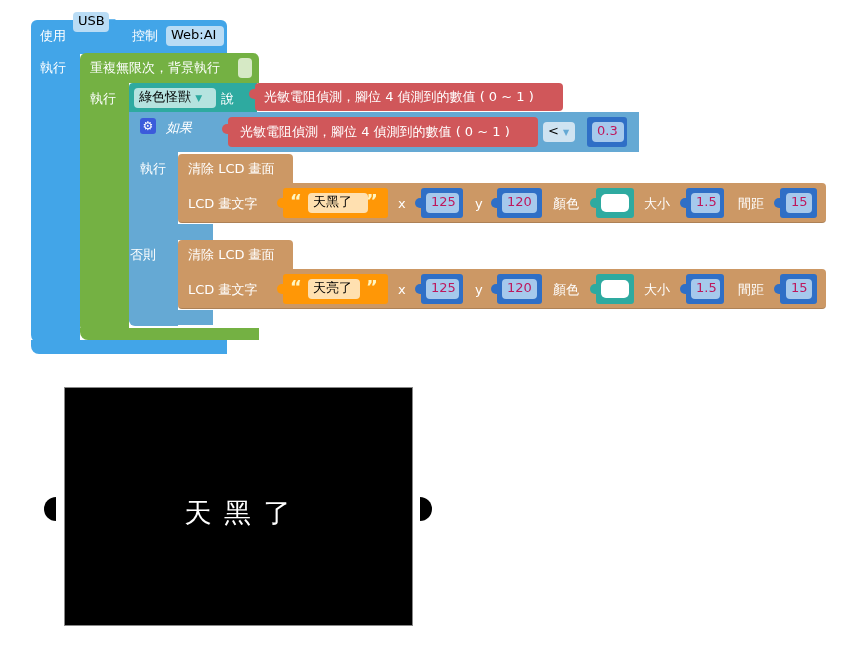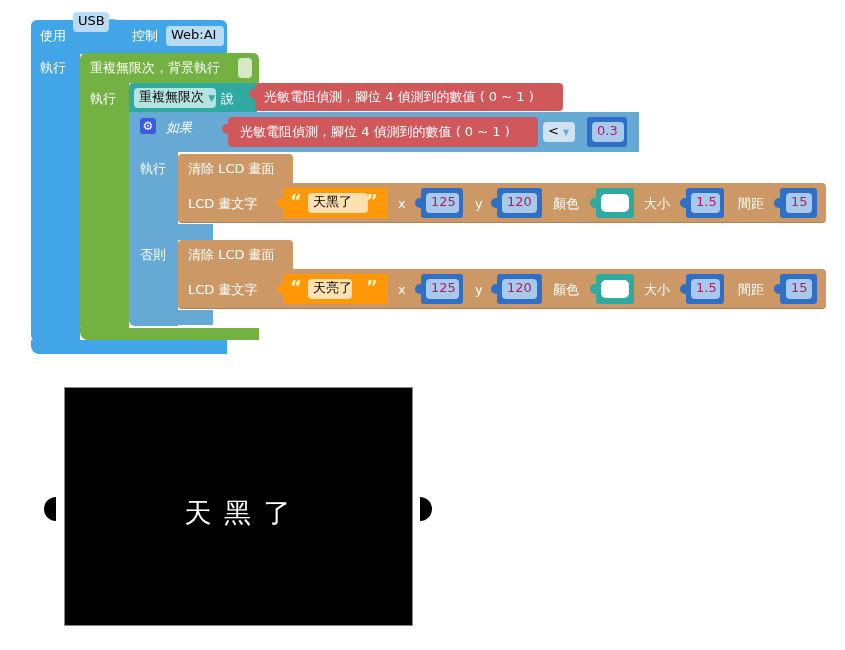--- a/index.html
+++ b/index.html
@@ -41,21 +41,21 @@
 
 <div class="abs green" style="left:80px;top:53px;width:179px;height:30px;border-radius:6px 6px 0 0;"></div>
 <div class="abs green" style="left:80px;top:82px;width:49px;height:252px;border-radius:0 0 0 8px;"></div>
 <div class="abs green" style="left:80px;top:328px;width:179px;height:12px;border-radius:0 0 0 8px;"></div>
 <span class="lbl" style="left:90px;top:60px;">重複無限次，背景執行</span>
 <div class="abs" style="left:238px;top:58px;width:14px;height:20px;background:#d6e9c5;border-radius:4px;"></div>
 <span class="lbl" style="left:90px;top:91px;">執行</span>
 
 <div class="abs teal" style="left:129px;top:83px;width:128px;height:30px;border-radius:4px 0 0 0;"></div>
 <div class="field" style="left:134px;top:88px;width:82px;background:#b5e3df;">
-  <span>重複無限次</span>
+  <span>綠色怪獸</span>
   <span style="color:#2eaaa0;font-size:9px;">▼</span>
 </div>
 <span class="lbl" style="left:221px;top:91px;">說</span>
 <div class="abs red" style="left:255px;top:83px;width:308px;height:28px;border-radius:4px;"></div>
 <div class="notch" style="left:249px;top:89px;background:#d0575a;"></div>
 <span class="lbl" style="left:264px;top:89px;">光敏電阻偵測，腳位 4 偵測到的數值 ( 0 ~ 1 )</span>
 
 <div class="abs lblue" style="left:129px;top:112px;width:510px;height:40px;"></div>
 <div class="abs lblue" style="left:129px;top:150px;width:49px;height:176px;border-radius:0 0 0 6px;"></div>
 <div class="abs lblue" style="left:129px;top:224px;width:84px;height:16px;"></div>
@@ -71,21 +71,21 @@
 <div class="field" style="left:543px;top:122px;width:32px;background:#cfe3f1;">
   <span>&lt;</span>
   <span style="color:#65a9d4;font-size:8px;">▼</span>
 </div>
 <div class="abs numblk" style="left:587px;top:117px;width:40px;height:30px;"></div>
 <div class="field numfield" style="left:592px;top:122px;width:32px;">
   <span>0.3</span>
 </div>
 
 <span class="lbl" style="left:140px;top:161px;">執行</span>
-<span class="lbl" style="left:140px;top:247px;">否則</span>
+<span class="lbl" style="left:130px;top:247px;">否則</span>
 
 <div class="abs tan shadow-b" style="left:178px;top:154px;width:115px;height:30px;border-radius:4px 4px 0 0;"></div>
 <span class="lbl" style="left:188px;top:161px;">清除 LCD 畫面</span>
 
 <div class="abs tan shadow-b" style="left:178px;top:183px;width:648px;height:40px;border-radius:0 4px 4px 4px;"></div>
 <span class="lbl" style="left:188px;top:196px;">LCD 畫文字</span>
 
 <div class="abs orange" style="left:283px;top:188px;width:105px;height:30px;border-radius:3px;"></div>
 <div class="notch" style="left:277px;top:198px;background:#ff9706;"></div>
 <span class="lbl" style="left:290px;top:193px;font-size:18px;font-weight:bold;color:#fff5c0;">“</span>
@@ -129,21 +129,21 @@
 
 <div class="abs tan shadow-b" style="left:178px;top:240px;width:115px;height:30px;border-radius:4px 4px 0 0;"></div>
 <span class="lbl" style="left:188px;top:247px;">清除 LCD 畫面</span>
 
 <div class="abs tan shadow-b" style="left:178px;top:269px;width:648px;height:40px;border-radius:0 4px 4px 4px;"></div>
 <span class="lbl" style="left:188px;top:282px;">LCD 畫文字</span>
 
 <div class="abs orange" style="left:283px;top:274px;width:105px;height:30px;border-radius:3px;"></div>
 <div class="notch" style="left:277px;top:284px;background:#ff9706;"></div>
 <span class="lbl" style="left:290px;top:279px;font-size:18px;font-weight:bold;color:#fff5c0;">“</span>
-<div class="field" style="left:308px;top:279px;width:44px;background:#ffe0b0;">
+<div class="field" style="left:308px;top:279px;width:52px;background:#ffe0b0;">
   <span>天亮了</span>
 </div>
 <span class="lbl" style="left:366px;top:279px;font-size:18px;font-weight:bold;color:#fff5c0;">”</span>
 
 <span class="lbl" style="left:398px;top:282px;">x</span>
 <div class="abs numblk" style="left:421px;top:274px;width:42px;height:30px;"></div>
 <div class="notch" style="left:415px;top:284px;background:#2f6fc6;"></div>
 <div class="field numfield" style="left:426px;top:279px;width:33px;">
   <span>125</span>
 </div>

